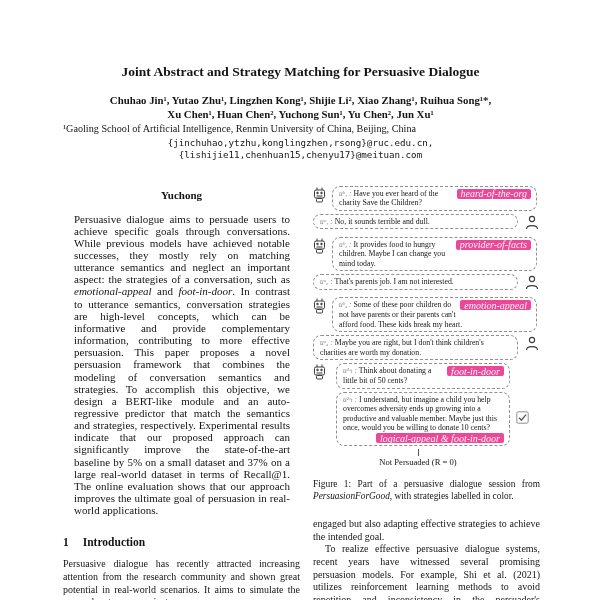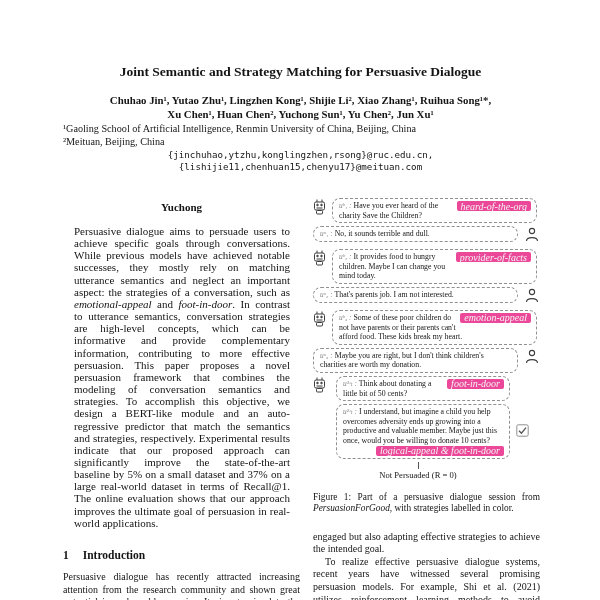--- a/index.html
+++ b/index.html
@@ -58,30 +58,29 @@
   }
   .outcome .stem{display:block;width:1px;height:7px;background:#555;margin:0 auto 1px auto;}
   .caption{font-size:9.35px;line-height:11.6px;text-align:justify;margin:12px 0 16px 0;}
 </style>
 </head>
 <body>
 
 <div class="page">
   <div class="inner">
 
-    <h1 class="title">Joint Semantic and Strategy Matching for Persuasive Dialogue</h1>
+    <h1 class="title">Joint Abstract and Strategy Matching for Persuasive Dialogue</h1>
 
     <div class="authors">
       <div>Chuhao Jin¹, Yutao Zhu¹, Lingzhen Kong¹, Shijie Li², Xiao Zhang¹, Ruihua Song¹*,</div>
       <div>Xu Chen¹, Huan Chen², Yuchong Sun¹, Yu Chen², Jun Xu¹</div>
     </div>
 
     <div class="affil">
       <div>¹Gaoling School of Artificial Intelligence, Renmin University of China, Beijing, China</div>
-      <div>²Meituan, Beijing, China</div>
     </div>
 
     <div class="emails">
       <div>{jinchuhao,ytzhu,konglingzhen,rsong}@ruc.edu.cn,</div>
       <div>{lishijie11,chenhuan15,chenyu17}@meituan.com</div>
     </div>
 
     <div class="columns">
 
       <div class="col-left">

